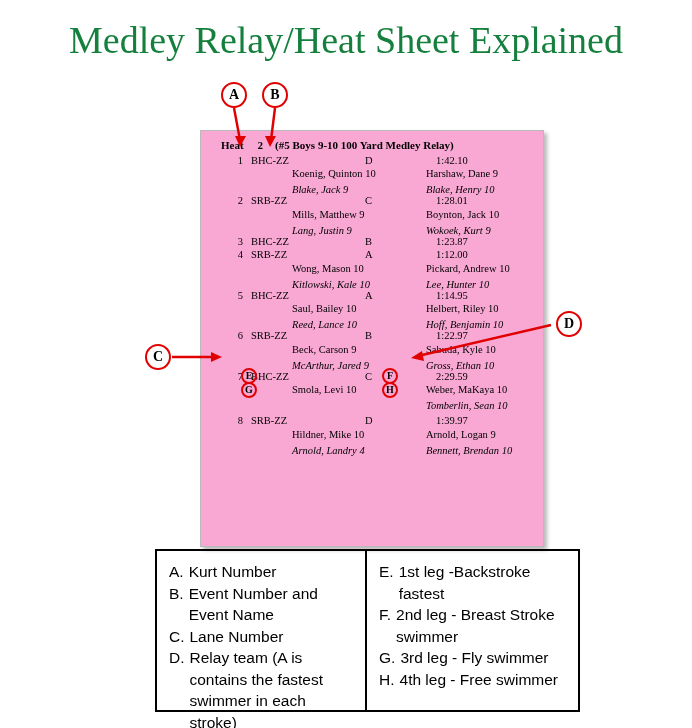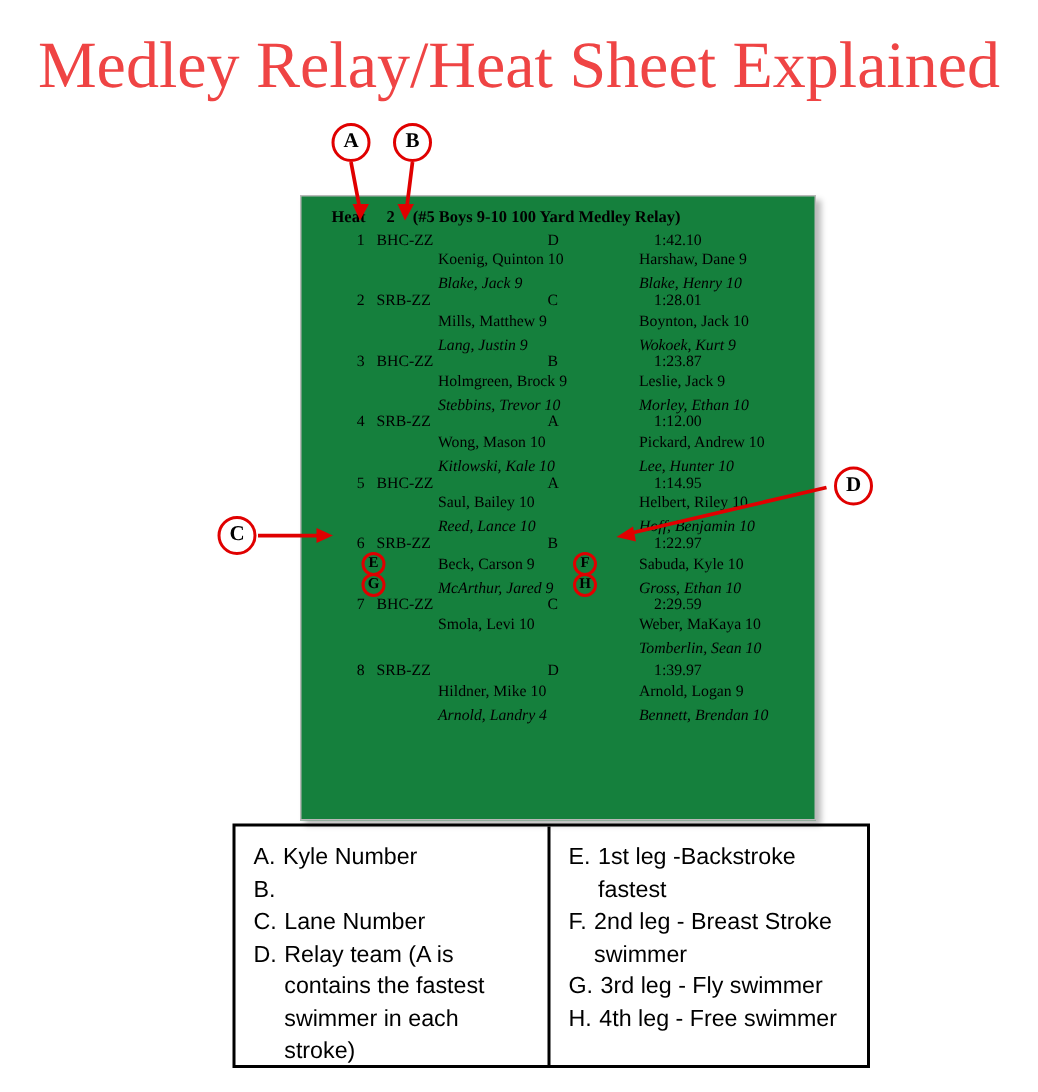--- a/index.html
+++ b/index.html
@@ -14,33 +14,33 @@
     position: relative;
     overflow: hidden;
   }
   #page-title {
     position: absolute;
     top: 18px;
     left: 0;
     width: 692px;
     text-align: center;
     font-family: "Liberation Serif", serif;
-    font-size: 44px;
+    font-size: 38px;
     letter-spacing: 0px;
-    color: #ef4444;
+    color: #15803d;
     white-space: nowrap;
   }
   
   #sheet {
     position: absolute;
     left: 200px;
     top: 130px;
     width: 342px;
     height: 415px;
-    background: #15803d;
+    background: #f9a8d4;
     border: 1px solid #b9b9b9;
     box-shadow: 3px 3px 4px rgba(0,0,0,0.28);
   }
   #sheet-inner {
     position: absolute;
     left: 20px;
     top: 8px;
     width: 300px;
     font-family: "Liberation Serif", serif;
     font-size: 10.5px;
@@ -204,26 +204,20 @@
       </div>
     </div>
 
     <div class="entry">
       <div class="entry-head">
         <span class="lane">3</span>
         <span class="team">BHC-ZZ</span>
         <span class="relaychar">B</span>
         <span class="seed">1:23.87</span>
       </div>
-      <div class="swimmers">
-        <span class="sw c1 r1">Holmgreen, Brock 9</span>
-        <span class="sw c2 r1">Leslie, Jack 9</span>
-        <span class="sw c1 r2">Stebbins, Trevor 10</span>
-        <span class="sw c2 r2">Morley, Ethan 10</span>
-      </div>
     </div>
 
     <div class="entry">
       <div class="entry-head">
         <span class="lane">4</span>
         <span class="team">SRB-ZZ</span>
         <span class="relaychar">A</span>
         <span class="seed">1:12.00</span>
       </div>
       <div class="swimmers">
@@ -319,24 +313,25 @@
 
 <div class="circ small" style="left:241px;top:368px;">E</div>
 <div class="circ small" style="left:382px;top:368px;">F</div>
 <div class="circ small" style="left:241px;top:382px;">G</div>
 <div class="circ small" style="left:382px;top:382px;">H</div>
 
 <div id="legend">
   <div class="legend-col left">
     <div class="legend-item">
       <span class="legend-key">A.</span>
-      <span class="legend-text">Kyle Number</span>
+      <span class="legend-text">Kurt Number</span>
     </div>
     <div class="legend-item">
       <span class="legend-key">B.</span>
+      <span class="legend-text">Event Number and Event Name</span>
     </div>
     <div class="legend-item">
       <span class="legend-key">C.</span>
       <span class="legend-text">Lane Number</span>
     </div>
     <div class="legend-item">
       <span class="legend-key">D.</span>
       <span class="legend-text">Relay team (A is contains the fastest swimmer in each stroke)</span>
     </div>
   </div>

